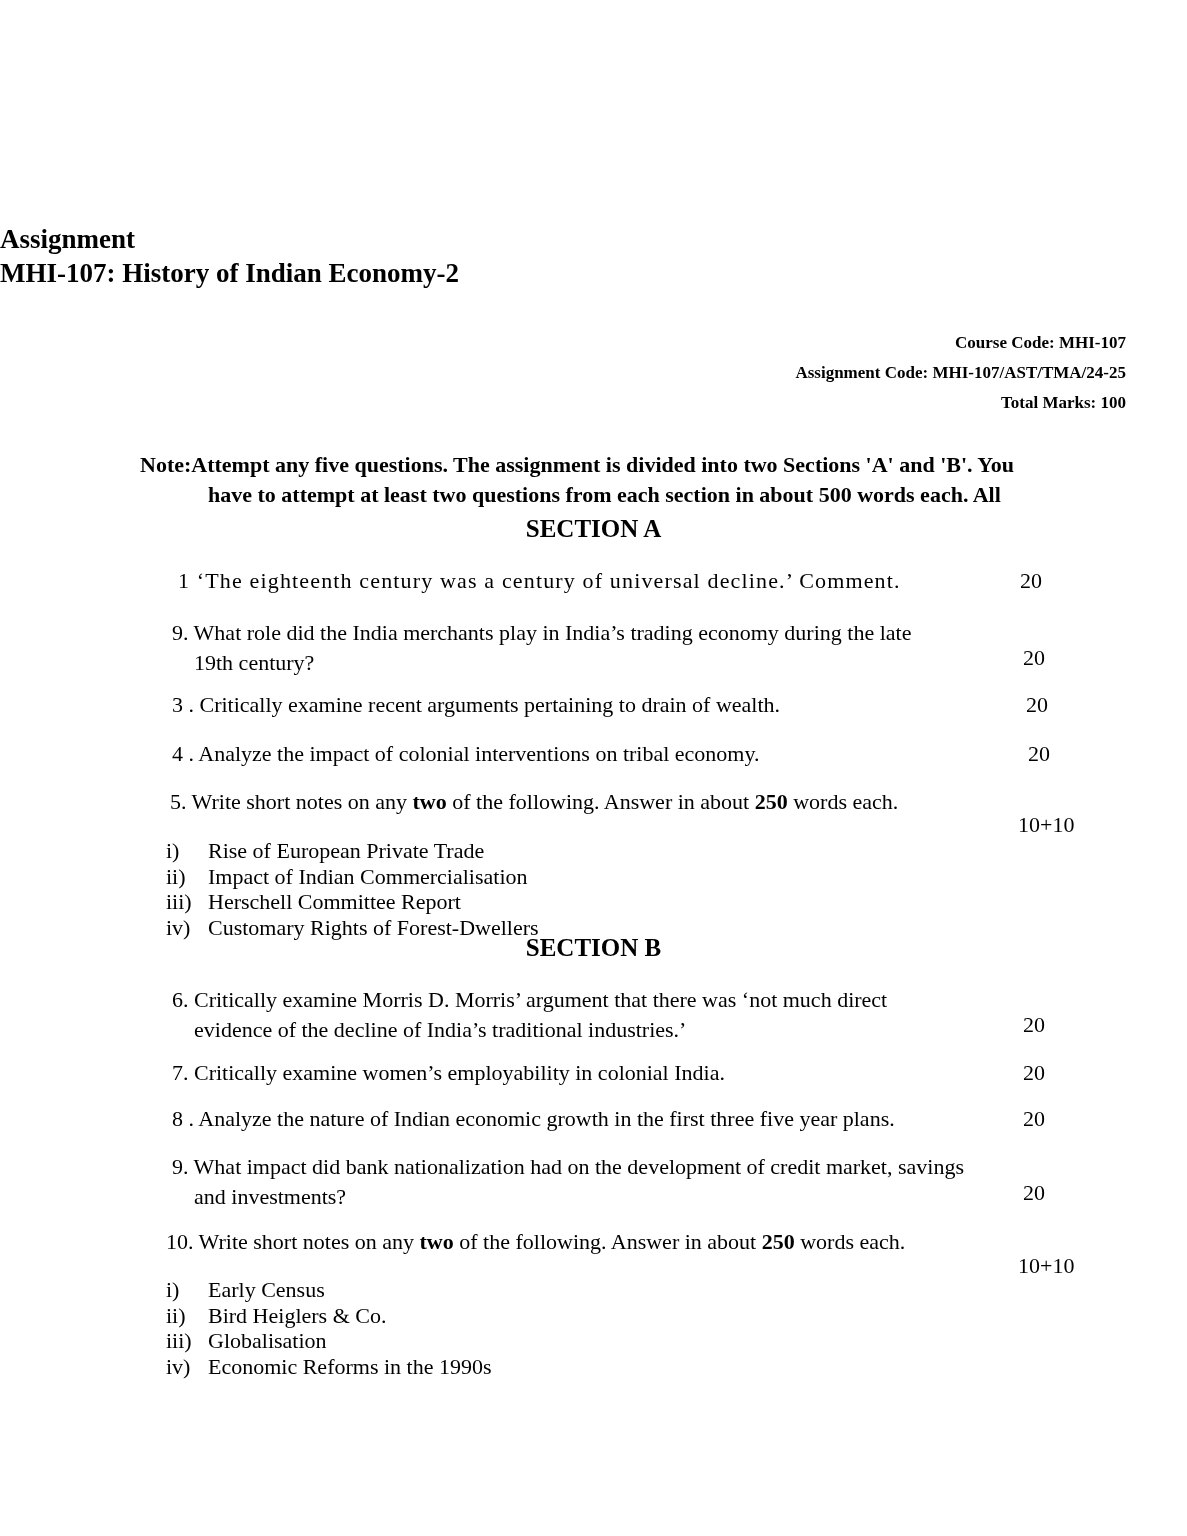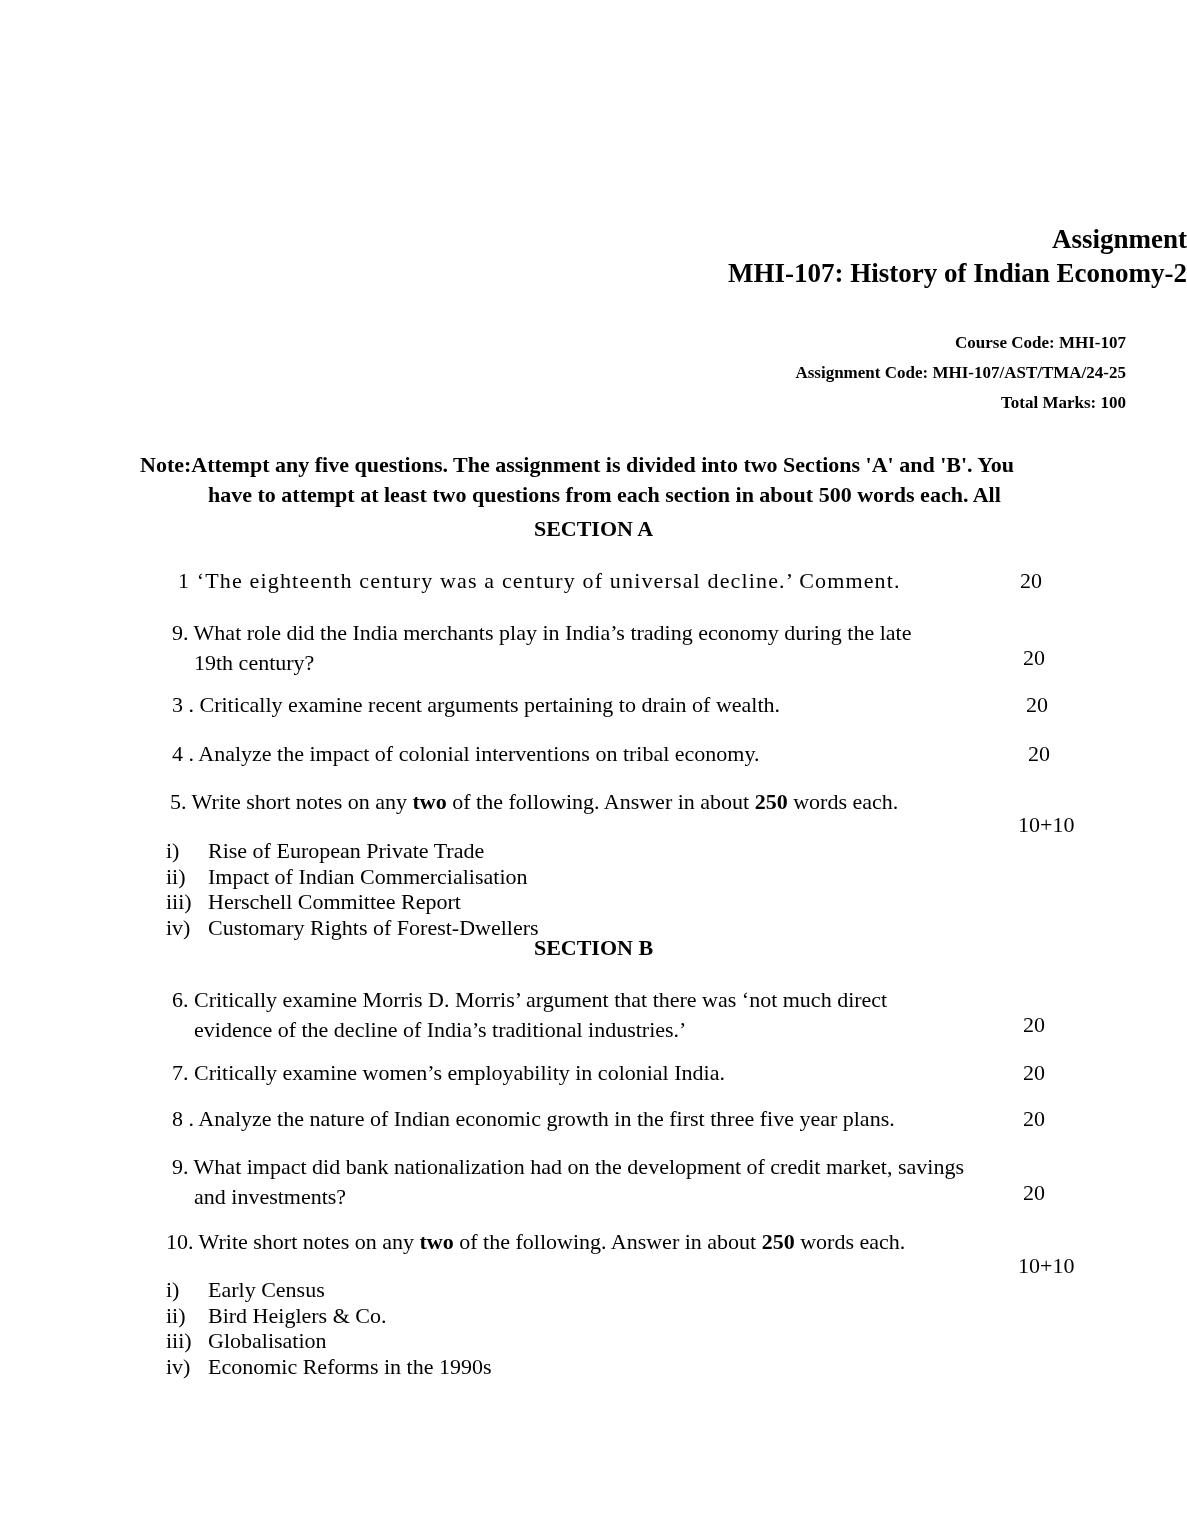--- a/index.html
+++ b/index.html
@@ -22,21 +22,21 @@
     width: 1187px;
     height: 1536px;
   }
 
   
   .title-block {
     position: absolute;
     top: 222px;
     left: 0;
     width: 1187px;
-    text-align: right;
+    text-align: left;
   }
   .title-line {
     font-weight: bold;
     font-size: 27px;
     line-height: 34px;
     letter-spacing: 0px;
   }
   .title-line.sub {
     font-size: 27px;
   }
@@ -78,21 +78,21 @@
     padding-left: 68px;
   }
 
   
   .section-head {
     position: absolute;
     left: 0;
     width: 1187px;
     text-align: center;
     font-weight: bold;
-    font-size: 22px;
+    font-size: 25px;
     line-height: 28px;
   }
   #section-a-head { top: 515px; }
   #section-b-head { top: 934px; }
 
   
   .q {
     position: absolute;
     font-size: 22px;
     line-height: 30px;

